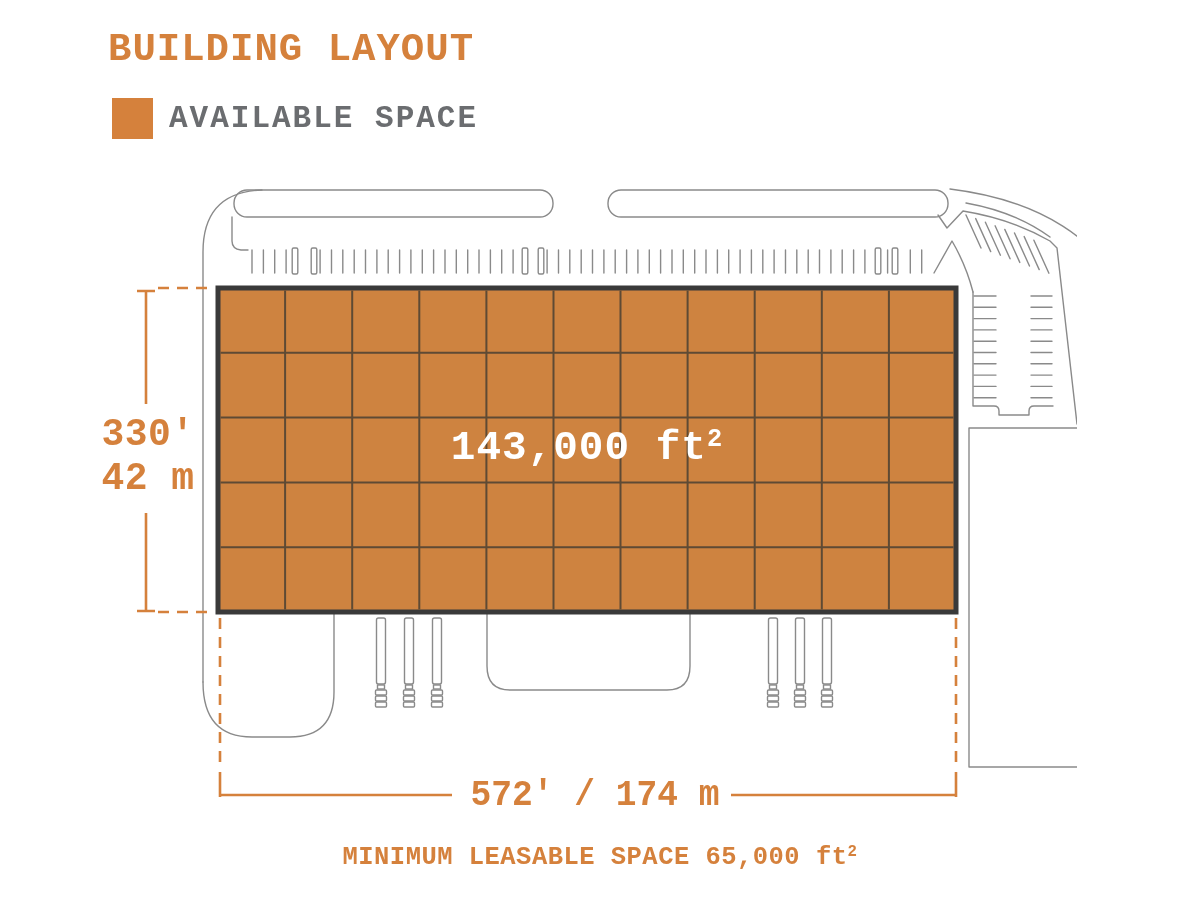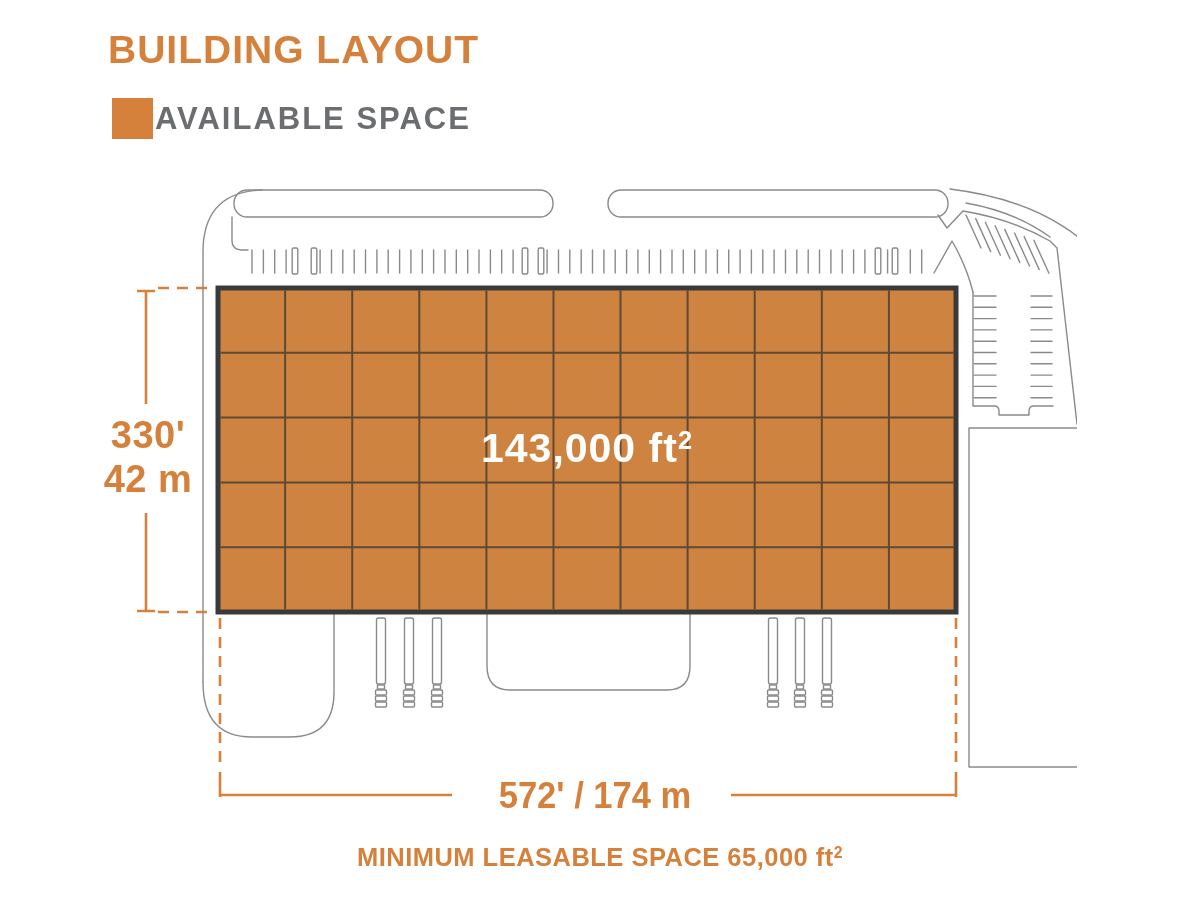--- a/index.html
+++ b/index.html
@@ -1,27 +1,27 @@
 <!DOCTYPE html>
 <html><head>
 <meta charset="utf-8">
 <style>
   html,body{margin:0;padding:0;background:#ffffff;}
   .page{
     position:relative;width:1077px;height:900px;overflow:hidden;background:#fff;
-    font-family:Liberation Sans, sans-serif;
+    font-family:Liberation Mono, monospace;
   }
   .page-title{
     position:absolute;left:108px;top:28px;margin:0;
     font-size:39px;font-weight:bold;letter-spacing:1px;color:var(--accent);
   }
   .legend{position:absolute;left:112px;top:98px;display:flex;align-items:center;}
   .legend .swatch{width:41px;height:41px;background:var(--accent);display:inline-block;}
   .legend .legend-label{
-    margin-left:2px;font-size:31px;font-weight:bold;letter-spacing:2px;color:var(--label-gray);
+    margin-left:16px;font-size:31px;font-weight:bold;letter-spacing:2px;color:var(--label-gray);
   }
   svg.plan{position:absolute;left:0;top:0;}
   .road{stroke:var(--plan-line);stroke-width:1.4;fill:none;stroke-linecap:round;stroke-linejoin:round;}
   .road-fill{stroke:var(--plan-line);stroke-width:1.4;fill:#ffffff;}
   .building-rect{fill:var(--building-fill);stroke:var(--building-outline);stroke-width:5;}
   .grid-line{stroke:var(--grid-line);stroke-width:2;fill:none;}
   .dim{stroke:var(--accent);stroke-width:2.6;fill:none;stroke-linecap:butt;}
   .dim.dashed{stroke-dasharray:11 8;}
   .overlay{position:absolute;text-align:center;color:var(--accent);font-weight:bold;}
   .area-label{

